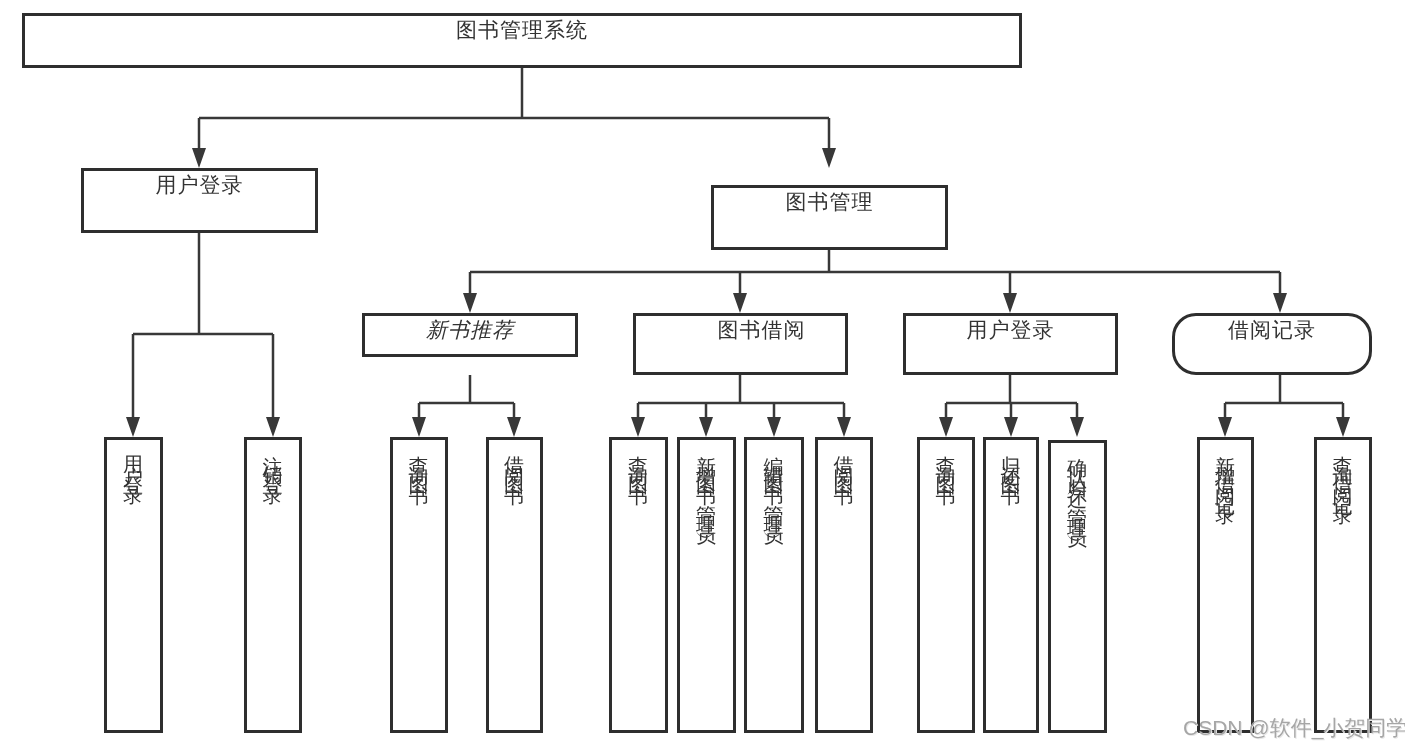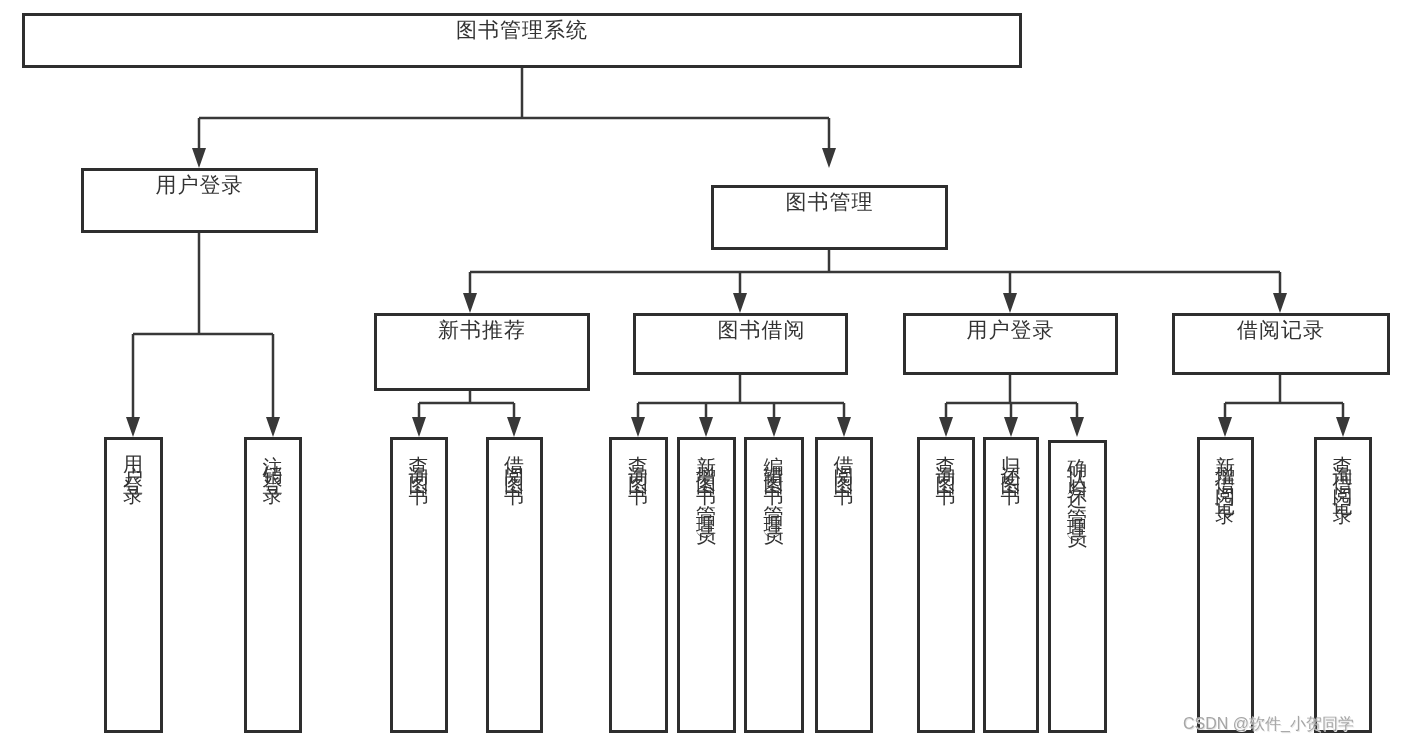--- a/index.html
+++ b/index.html
@@ -45,21 +45,21 @@
     font-size: 20px;
     letter-spacing: 10px;
     line-height: 1;
     color: #333333;
   }
   .watermark {
     position: absolute;
     left: 1183px;
     top: 714px;
     width: 220px;
-    font-size: 16px;
+    font-size: 21px;
     color: #a6a6a6;
     text-shadow: 1px 1px 0 #e8e8e8;
     white-space: nowrap;
     z-index: 5;
   }
 </style>
 </head>
 <body>
 
 <div class="canvas">
@@ -90,30 +90,30 @@
     <span class="h-label">图书管理系统</span>
   </div>
 
   <div class="box" style="left:81px; top:168px; width:237px; height:65px;">
     <span class="h-label">用户登录</span>
   </div>
   <div class="box" style="left:711px; top:168px; width:237px; height:65px;margin-top:17px;">
     <span class="h-label">图书管理</span>
   </div>
 
-  <div class="box" style="left:374px; top:313px; width:216px; height:78px;">
+  <div class="box" style="left:362px; top:313px; width:216px; height:44px;font-style:italic;">
     <span class="h-label">新书推荐</span>
   </div>
   <div class="box" style="left:633px; top:313px; width:215px; height:62px;padding-left:42px;">
     <span class="h-label">图书借阅</span>
   </div>
   <div class="box" style="left:903px; top:313px; width:215px; height:62px;">
     <span class="h-label">用户登录</span>
   </div>
-  <div class="box" style="left:1172px; top:313px; width:218px; height:62px;">
+  <div class="box" style="left:1172px; top:313px; width:200px; height:62px;border-radius:24px;">
     <span class="h-label">借阅记录</span>
   </div>
 
   <div class="box leaf" style="left:104px; top:437px; width:59px; height:296px;">
     <span class="v-label">用户登录</span>
   </div>
   <div class="box leaf" style="left:244px; top:437px; width:58px; height:296px;">
     <span class="v-label">注销登录</span>
   </div>
 

